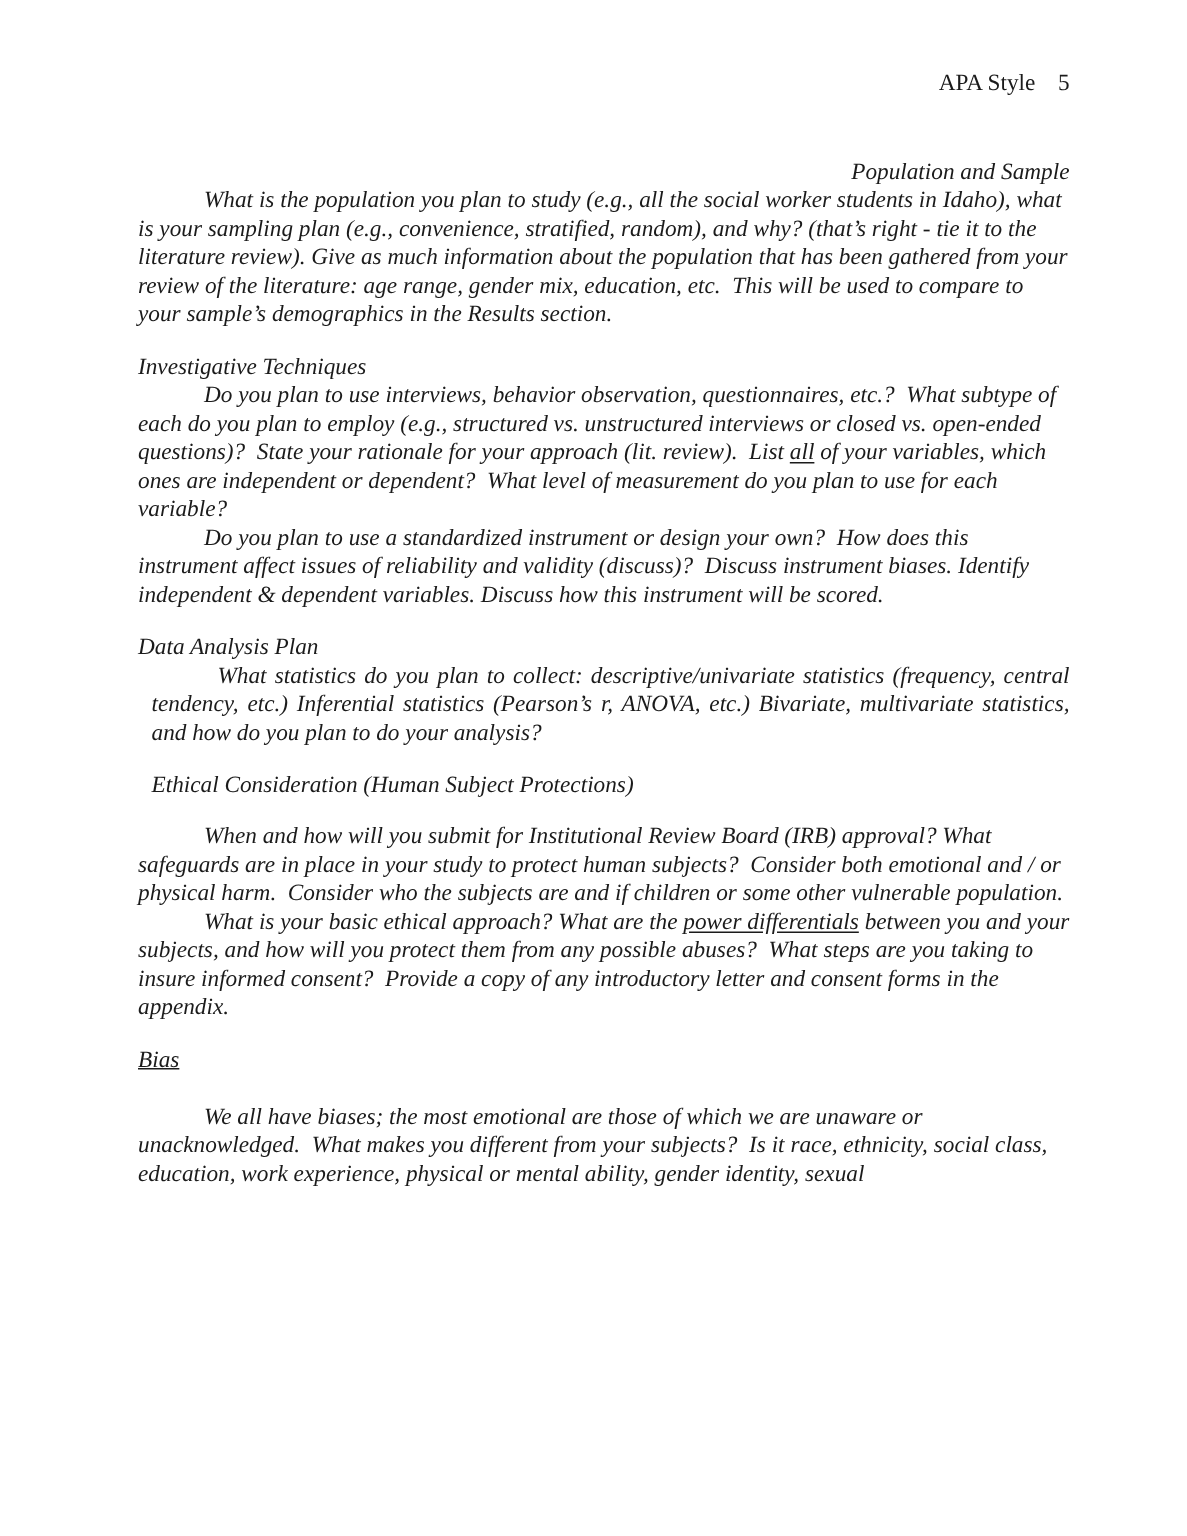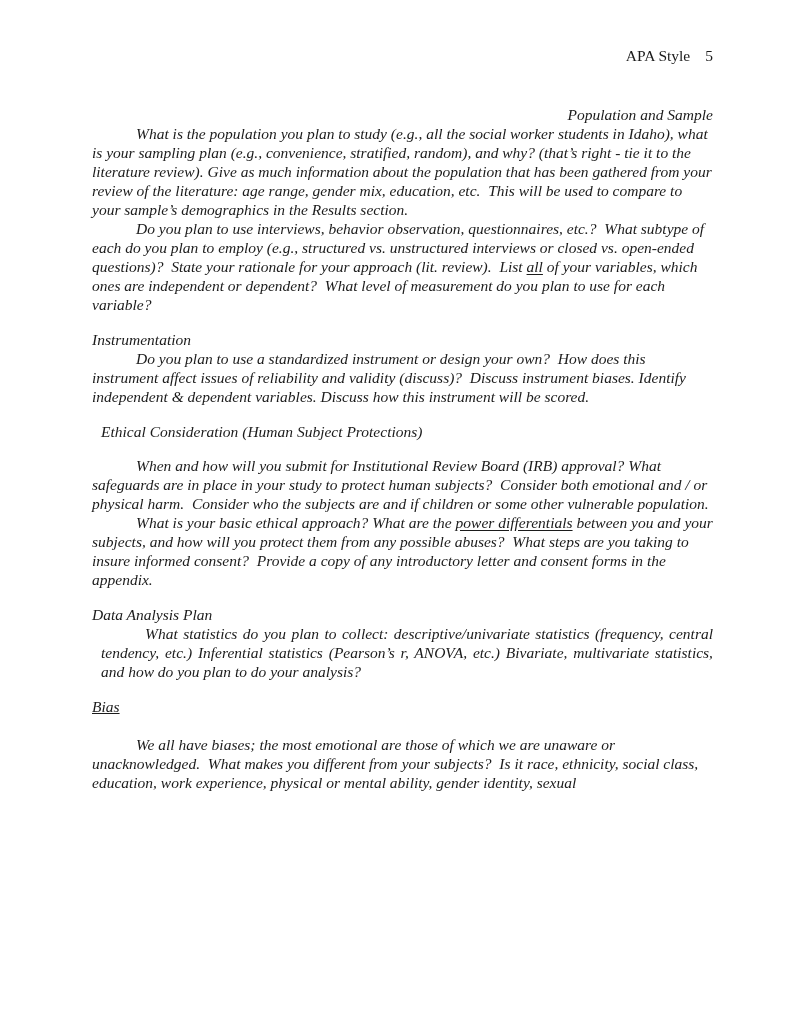--- a/index.html
+++ b/index.html
@@ -50,40 +50,40 @@
 <div class="page">
 
   <div class="running-head"><span>APA Style</span><span class="pagenum">5</span></div>
 
   <div class="section first">
     <h2>Population and Sample</h2>
     <p class="body"><span>What is the population you plan to study (e.g., all the social worker students in Idaho), what is your sampling plan (e.g., convenience, stratified, random), and why? (that’s right - tie it to the literature review). Give as much information about the population that has been gathered from your review of the literature: age range, gender mix, education, etc.  This will be used to compare to your sample’s demographics in the Results section.</span></p>
   </div>
 
   <div class="section">
+    <h2>Investigative Techniques</h2>
     <p class="body"><span>Do you plan to use interviews, behavior observation, questionnaires, etc.?  What subtype of each do you plan to employ (e.g., structured vs. unstructured interviews or closed vs. open-ended questions)?  State your rationale for your approach (lit. review).  List </span><span class="u">all</span><span> of your variables, which ones are independent or dependent?  What level of measurement do you plan to use for each variable?</span></p>
   </div>
 
   <div class="section">
-    <h2>Instrumentation</h2>
     <p class="body"><span>Do you plan to use a standardized instrument or design your own?  How does this instrument affect issues of reliability and validity (discuss)?  Discuss instrument biases. Identify independent &amp; dependent variables. Discuss how this instrument will be scored.</span></p>
   </div>
 
   <div class="section">
   </div>
 
+  <div class="section justified">
+    <h2>Data Analysis Plan</h2>
+    <p class="body"><span>What statistics do you plan to collect: descriptive/univariate statistics (frequency, central tendency, etc.) Inferential statistics (Pearson’s r, ANOVA, etc.) Bivariate, multivariate statistics, and how do you plan to do your analysis?</span></p>
+  </div>
+
   <div class="section">
     <h2 class="inset blank-after">Ethical Consideration (Human Subject Protections)</h2>
     <p class="body"><span>When and how will you submit for Institutional Review Board (IRB) approval? What safeguards are in place in your study to protect human subjects?  Consider both emotional and / or physical harm.  Consider who the subjects are and if children or some other vulnerable population.</span></p>
     <p class="body"><span>What is your basic ethical approach? What are the </span><span class="u">power differentials</span><span> between you and your subjects, and how will you protect them from any possible abuses?  What steps are you taking to insure informed consent?  Provide a copy of any introductory letter and consent forms in the appendix.</span></p>
-  </div>
-
-  <div class="section justified">
-    <h2>Data Analysis Plan</h2>
-    <p class="body"><span>What statistics do you plan to collect: descriptive/univariate statistics (frequency, central tendency, etc.) Inferential statistics (Pearson’s r, ANOVA, etc.) Bivariate, multivariate statistics, and how do you plan to do your analysis?</span></p>
   </div>
 
   <div class="section">
     <h2 class="blank-after-lg">Bias</h2>
     <p class="body"><span>We all have biases; the most emotional are those of which we are unaware or unacknowledged.  What makes you different from your subjects?  Is it race, ethnicity, social class, education, work experience, physical or mental ability, gender identity, sexual</span></p>
   </div>
 
 </div>
 
 </body></html>

